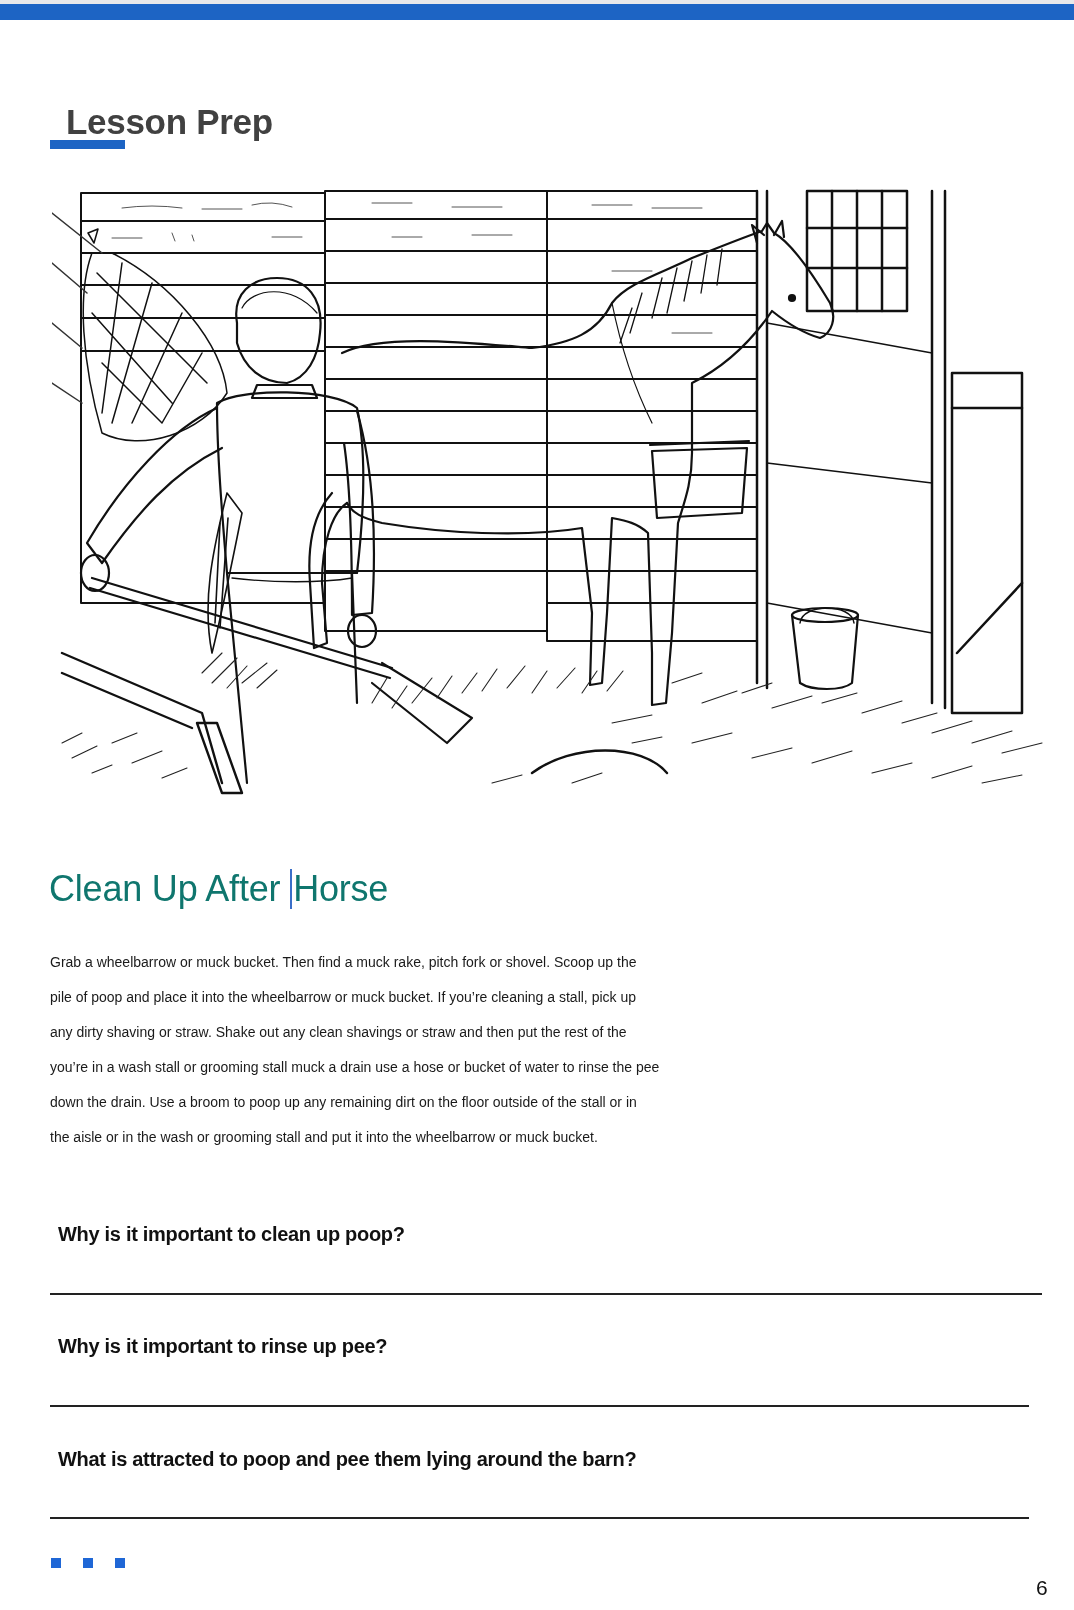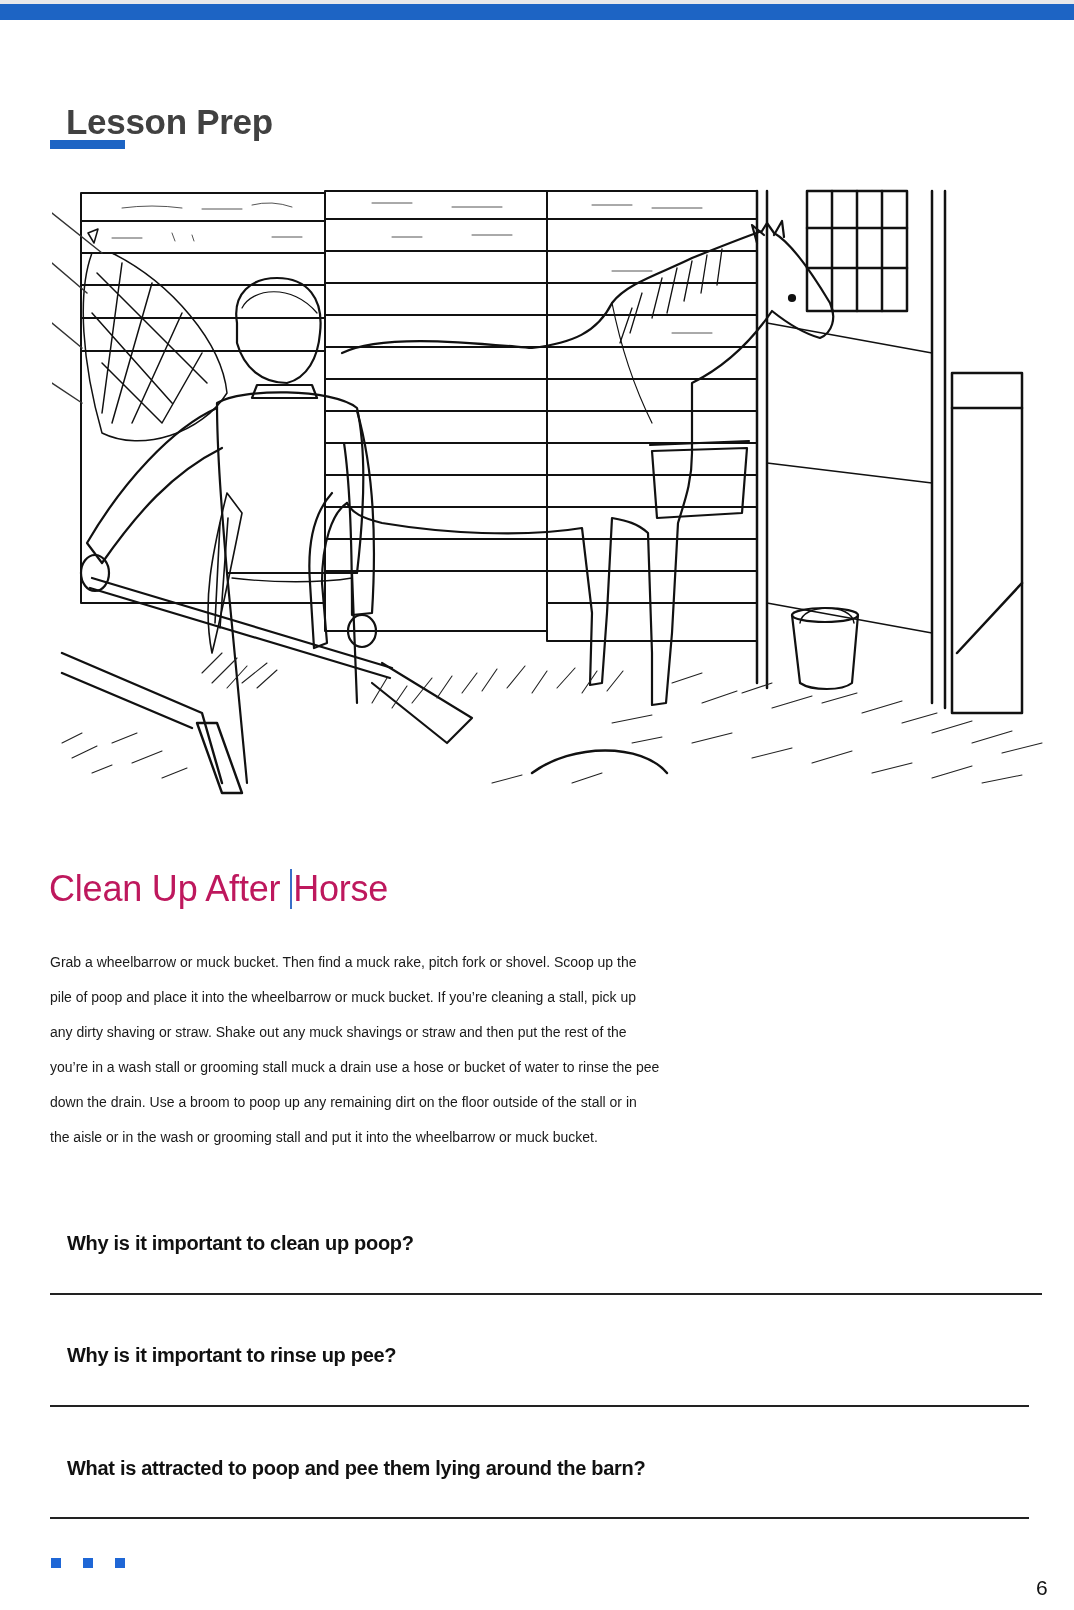--- a/index.html
+++ b/index.html
@@ -5,26 +5,26 @@
   html, body { margin: 0; padding: 0; background: #ffffff; }
   body { width: 1074px; height: 1610px; position: relative; overflow: hidden;
          font-family: "Liberation Sans", "DejaVu Sans", sans-serif; color: #111; }
   .top-strip { position: absolute; left: 0; top: 0; width: 1074px; height: 4px; background: #e8e8ea; }
   .top-bar { position: absolute; left: 0; top: 4px; width: 1074px; height: 16px; background: #1d64c4; }
   .page-title { position: absolute; left: 50px; top: 84px; margin: 16px; font-size: 35px; font-weight: bold;
                 color: #414141; letter-spacing: -0.3px; line-height: 44px; white-space: nowrap; }
   .title-underline { position: absolute; left: 50px; top: 140px; width: 75px; height: 9px; background: #1d64c4; }
   .illustration { position: absolute; left: 52px; top: 183px; width: 998px; height: 622px; }
   .section-heading { position: absolute; left: 49px; top: 866px; margin: 0; font-size: 36px; font-weight: normal;
-                     color: #be185d; line-height: 46px; white-space: nowrap; letter-spacing: -0.2px; }
+                     color: #0f766e; line-height: 46px; white-space: nowrap; letter-spacing: -0.2px; }
   .cursor { display: inline-block; width: 2px; height: 40px; background: #3a6fc8; vertical-align: -8px; margin-right: 1px; }
   .body-text { position: absolute; left: 50px; top: 945px; width: 1010px; margin: 0; font-size: 14px;
                line-height: 35px; color: #1a1a1a; }
   .body-text span { display: block; white-space: nowrap; }
-  .question { position: absolute; left: 50px; margin: 17px; font-size: 20px; font-weight: bold; color: #111;
+  .question { position: absolute; left: 50px; margin: 8px; font-size: 20px; font-weight: bold; color: #111;
               white-space: nowrap; letter-spacing: -0.3px; }
   .answer-line { position: absolute; left: 50px; height: 2px; background: #222; }
   .sq { position: absolute; top: 1558px; width: 10px; height: 10px; background: #1f67d6; }
   .page-number { position: absolute; left: 1036px; top: 1576px; font-size: 21px; color: #111; }
 </style>
 </head>
 <body>
 
 <div class="top-strip"></div>
 <div class="top-bar"></div>
@@ -172,21 +172,21 @@
     <path d="M640 560 l40 -10 M700 575 l40 -10 M760 580 l40 -12 M820 590 l40 -10 M880 595 l40 -12 M930 600 l40 -8"></path>
     <path d="M560 540 l40 -8 M580 560 l30 -6 M520 600 l30 -10 M440 600 l30 -8"></path>
   </g>
 </svg>
 
 <h2 class="section-heading"><span>Clean Up After </span><span class="cursor"></span><span>Horse</span></h2>
 
 <div class="body-text">
   <span>Grab a wheelbarrow or muck bucket. Then find a muck rake, pitch fork or shovel. Scoop up the</span>
   <span>pile of poop and place it into the wheelbarrow or muck bucket. If you’re cleaning a stall, pick up</span>
-  <span>any dirty shaving or straw. Shake out any muck shavings or straw and then put the rest of the</span>
+  <span>any dirty shaving or straw. Shake out any clean shavings or straw and then put the rest of the</span>
   <span>you’re in a wash stall or grooming stall muck a drain use a hose or bucket of water to rinse the pee</span>
   <span>down the drain. Use a broom to poop up any remaining dirt on the floor outside of the stall or in</span>
   <span>the aisle or in the wash or grooming stall and put it into the wheelbarrow or muck bucket.</span>
 </div>
 
 <p class="question" style="top:1215px">Why is it important to clean up poop?</p>
 <div class="answer-line" style="top:1293px; width:992px"></div>
 
 <p class="question" style="top:1327px">Why is it important to rinse up pee?</p>
 <div class="answer-line" style="top:1405px; width:979px"></div>

